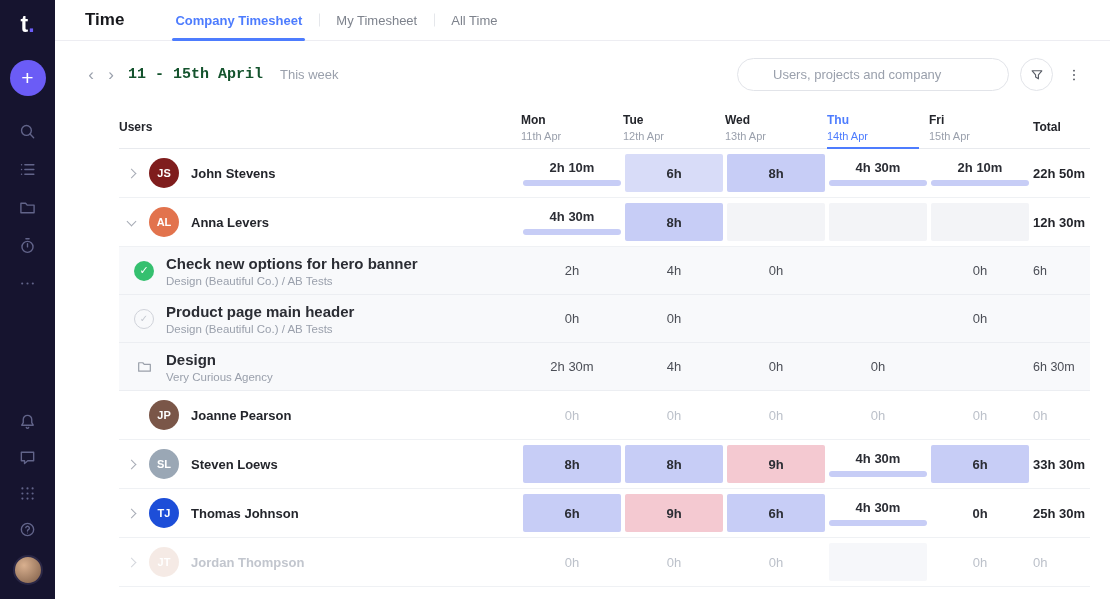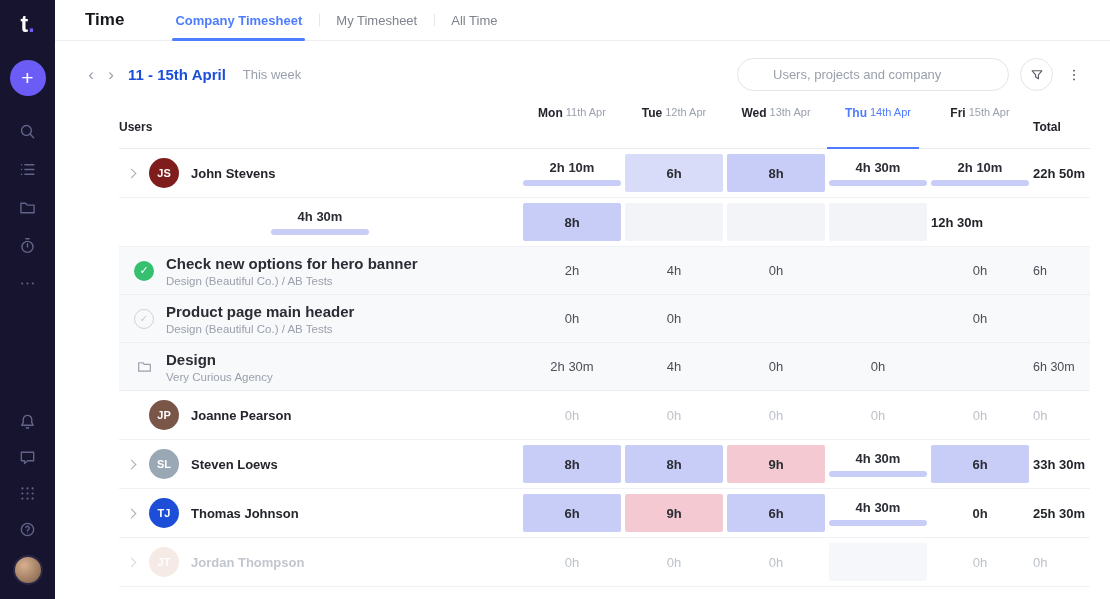--- a/index.html
+++ b/index.html
@@ -30,39 +30,39 @@
   .page-title{font-size:17px;font-weight:700;color:#17181c;}
   .tabs{display:flex;align-self:stretch;margin-left:34px;}
   .tab{position:relative;display:flex;align-items:center;padding:0 17px;font-size:13px;color:#7e838d;cursor:pointer;white-space:nowrap;}
   .tab+.tab::before{content:"";position:absolute;left:0;top:50%;transform:translateY(-50%);width:1px;height:13px;background:#e5e7eb;}
   .tab.active{color:var(--accent);font-weight:600;}
   .tab.active::after{content:"";position:absolute;left:14px;right:14px;bottom:-1px;height:3px;border-radius:2px;background:var(--accent);}
 
   
   .toolbar{display:flex;align-items:center;padding:17px 20px 15px 26px;flex:none;}
   .nav-btn{border:none;background:none;color:#9aa0ac;font-size:17px;width:20px;height:22px;cursor:pointer;padding:0;line-height:1;}
-  .period{font-size:15px;font-weight:700;color:#1d4ed8;margin-left:7px;white-space:nowrap;}
+  .period{font-size:15px;font-weight:700;color:#14532d;margin-left:7px;white-space:nowrap;font-family:Liberation Mono, monospace;}
   .hint{font-size:13px;color:#9aa0ac;margin-left:17px;white-space:nowrap;}
   .tspacer{flex:1;}
   .searchbox{display:flex;align-items:center;width:272px;height:33px;border:1px solid #e2e4e9;border-radius:17px;padding:0 13px;background:#fff;}
   .searchbox .sicon2{color:#9aa0ac;width:14px;height:14px;margin-right:8px;flex:none;}
   .searchbox input{flex:1;border:none;outline:none;background:none;font-size:13px;font-family:inherit;color:#33353b;min-width:0;}
   .searchbox input::placeholder{color:#9aa0ac;}
   .round-btn{width:33px;height:33px;border-radius:50%;border:1px solid #e2e4e9;background:#fff;color:#595d66;margin-left:11px;cursor:pointer;display:flex;align-items:center;justify-content:center;flex:none;}
   .round-btn svg{width:14px;height:14px;display:block;}
   .round-btn.kebab{border:none;margin-left:4px;}
 
   
   .table{padding:0 20px 0 30px;flex:1;overflow:hidden;}
   .thead,.tr{display:grid;grid-template-columns:402px 102px 102px 102px 102px 102px 1fr;margin-left:34px;}
   .thead{height:43px;border-bottom:1px solid #e8eaee;}
   .th{display:flex;align-items:center;height:100%;}
   .th.users,.th.total{font-size:12px;font-weight:700;color:#23252b;}
   .th.total{padding-left:2px;}
-  .th.day-col{flex-direction:row;align-items:flex-start;justify-content:center;gap:3px;position:relative;cursor:pointer;}
+  .th.day-col{flex-direction:column;align-items:flex-start;justify-content:center;gap:3px;position:relative;cursor:pointer;}
   .th .dayname{font-size:12px;font-weight:700;color:#23252b;}
   .th .daydate{font-size:11px;color:#9aa0ac;}
   .th.day-col.active .dayname,.th.day-col.active .daydate{color:var(--accent);}
   .th.day-col.active::after{content:"";position:absolute;left:0;bottom:-1px;width:92px;height:2px;background:var(--accent);}
   .tr{height:49px;border-bottom:1px solid #eff1f4;align-items:center;cursor:pointer;}
   .tr.sub{height:48px;background:#f8f9fb;border-bottom:1px solid #eceef2;}
   .users-cell{display:flex;align-items:center;height:100%;min-width:0;}
   .chev-slot{width:16px;margin-left:4px;flex:none;display:flex;justify-content:center;cursor:pointer;color:#a6abb5;}
   .chev{width:7px;height:7px;border-right:1.6px solid currentColor;border-bottom:1.6px solid currentColor;display:block;}
   .chev.right{transform:rotate(-45deg);}
@@ -272,20 +272,27 @@
             </div>
             <div class="day-cell">
               <span class="barcell">
                 <span class="bval">2h 10m</span>
                 <span class="bar"></span>
               </span>
             </div>
             <div class="total-cell">22h 50m</div>
           </div>
           <div class="tr">
+            <div class="users-cell">
+              <span class="chev-slot">
+                <span class="chev down"></span>
+              </span>
+              <span class="avatar" style="background:#e2734d">AL</span>
+              <span class="uname">Anna Levers</span>
+            </div>
             <div class="day-cell">
               <span class="barcell">
                 <span class="bval">4h 30m</span>
                 <span class="bar"></span>
               </span>
             </div>
             <div class="day-cell">
               <span class="block purple">8h</span>
             </div>
             <div class="day-cell">

